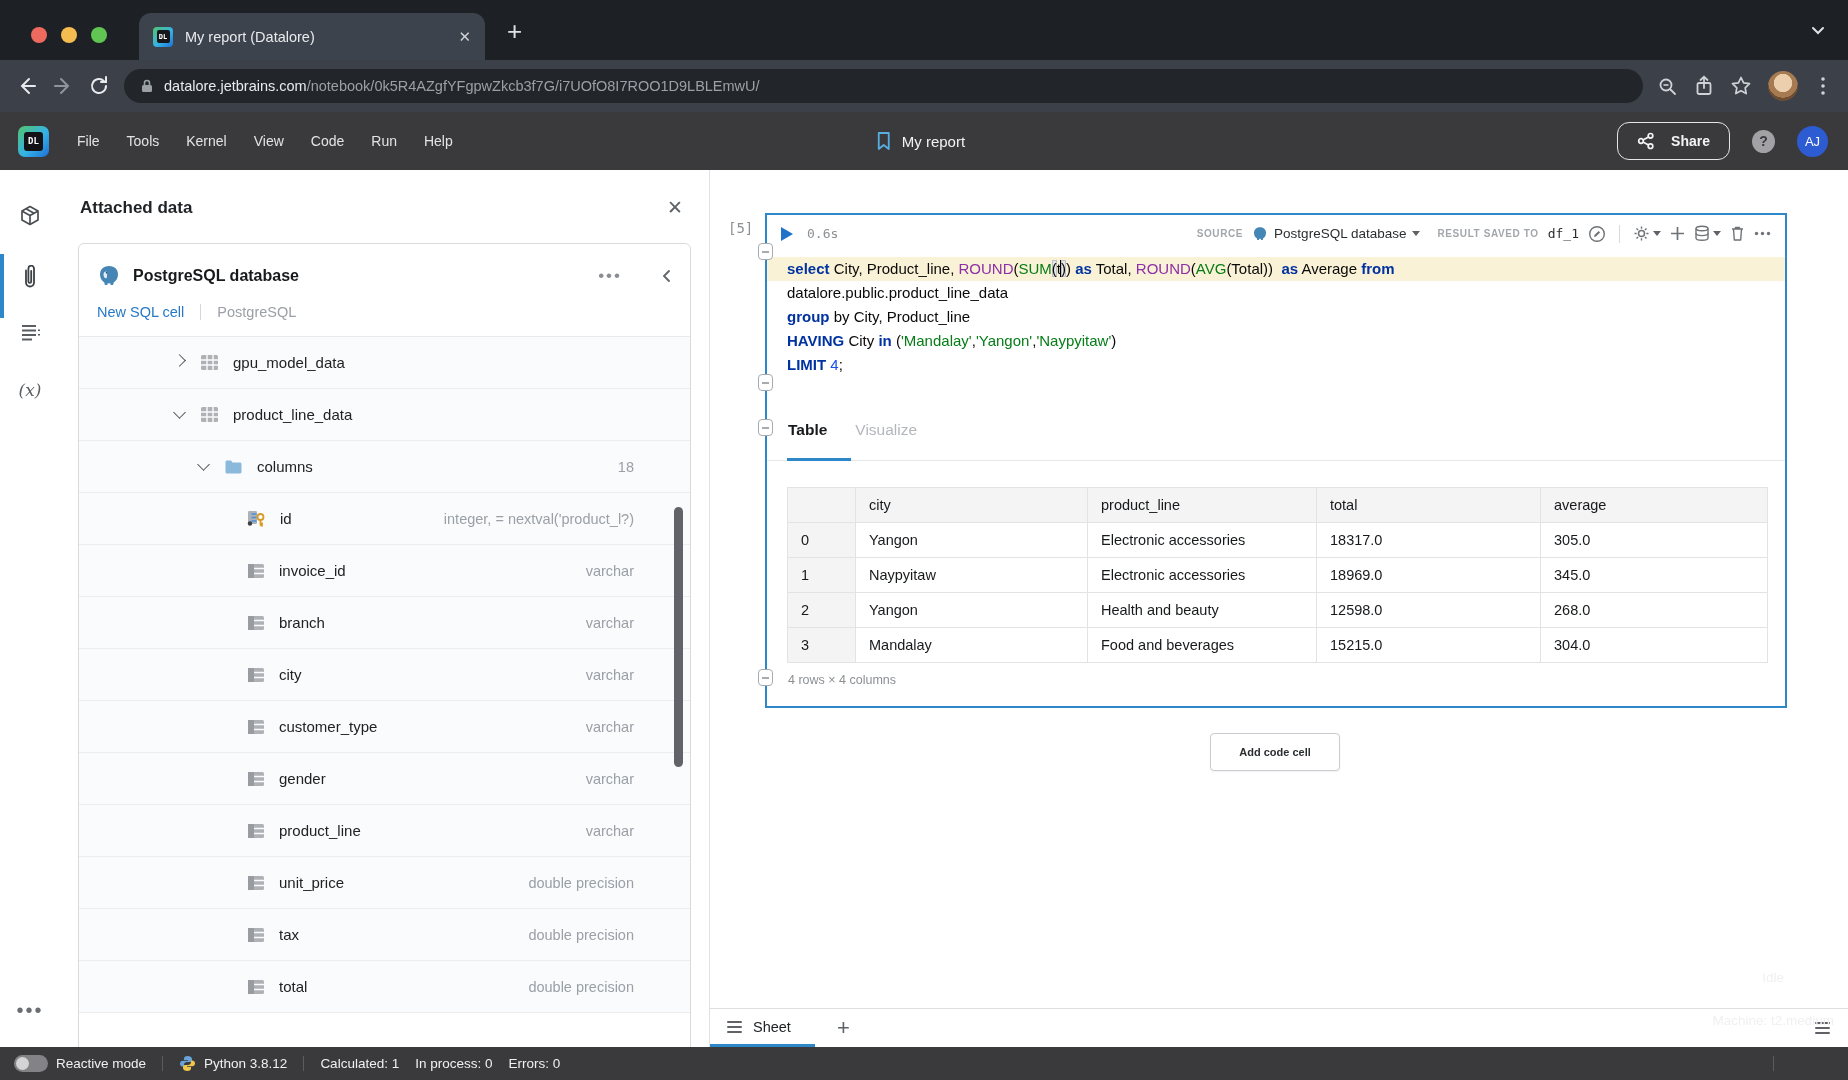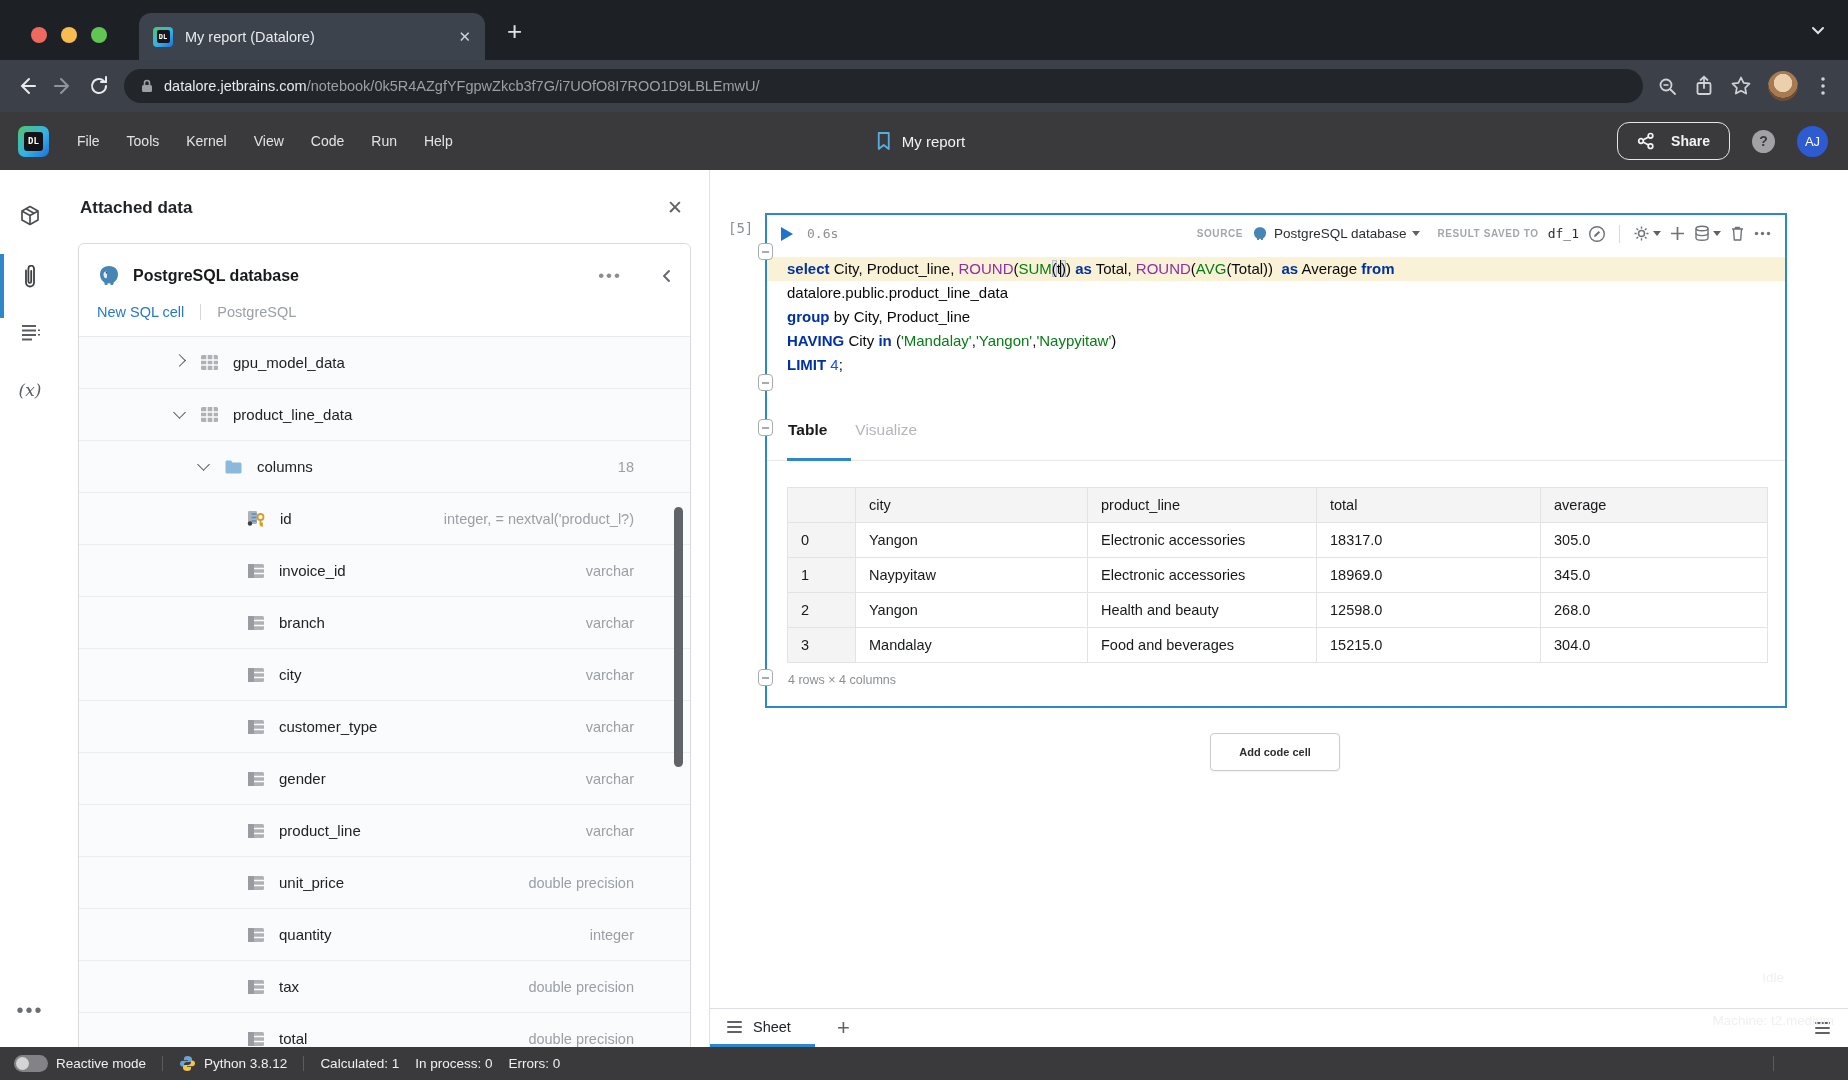--- a/index.html
+++ b/index.html
@@ -410,31 +410,20 @@
         <div class="tree-row lvl3">
           <span>
             <svg width="18" height="16" viewBox="0 0 18 16">
               <rect x="1" y="1" width="16" height="14" rx="1.5" fill="#aeb2b6"></rect>
               <rect x="1" y="1" width="6" height="14" fill="#989ca0"></rect>
               <path d="M7 5.5h10M7 10.5h10" stroke="#fafbfc" stroke-width="1.3"></path>
             </svg>
           </span>
           <span class="tname">unit_price</span>
           <span class="ttype">double precision</span>
-        </div>
-        <div class="tree-row lvl3">
-          <span>
-            <svg width="18" height="16" viewBox="0 0 18 16">
-              <rect x="1" y="1" width="16" height="14" rx="1.5" fill="#aeb2b6"></rect>
-              <rect x="1" y="1" width="6" height="14" fill="#989ca0"></rect>
-              <path d="M7 5.5h10M7 10.5h10" stroke="#fafbfc" stroke-width="1.3"></path>
-            </svg>
-          </span>
-          <span class="tname">quantity</span>
-          <span class="ttype">integer</span>
         </div>
         <div class="tree-row lvl3">
           <span>
             <svg width="18" height="16" viewBox="0 0 18 16">
               <rect x="1" y="1" width="16" height="14" rx="1.5" fill="#aeb2b6"></rect>
               <rect x="1" y="1" width="6" height="14" fill="#989ca0"></rect>
               <path d="M7 5.5h10M7 10.5h10" stroke="#fafbfc" stroke-width="1.3"></path>
             </svg>
           </span>
           <span class="tname">tax</span>

